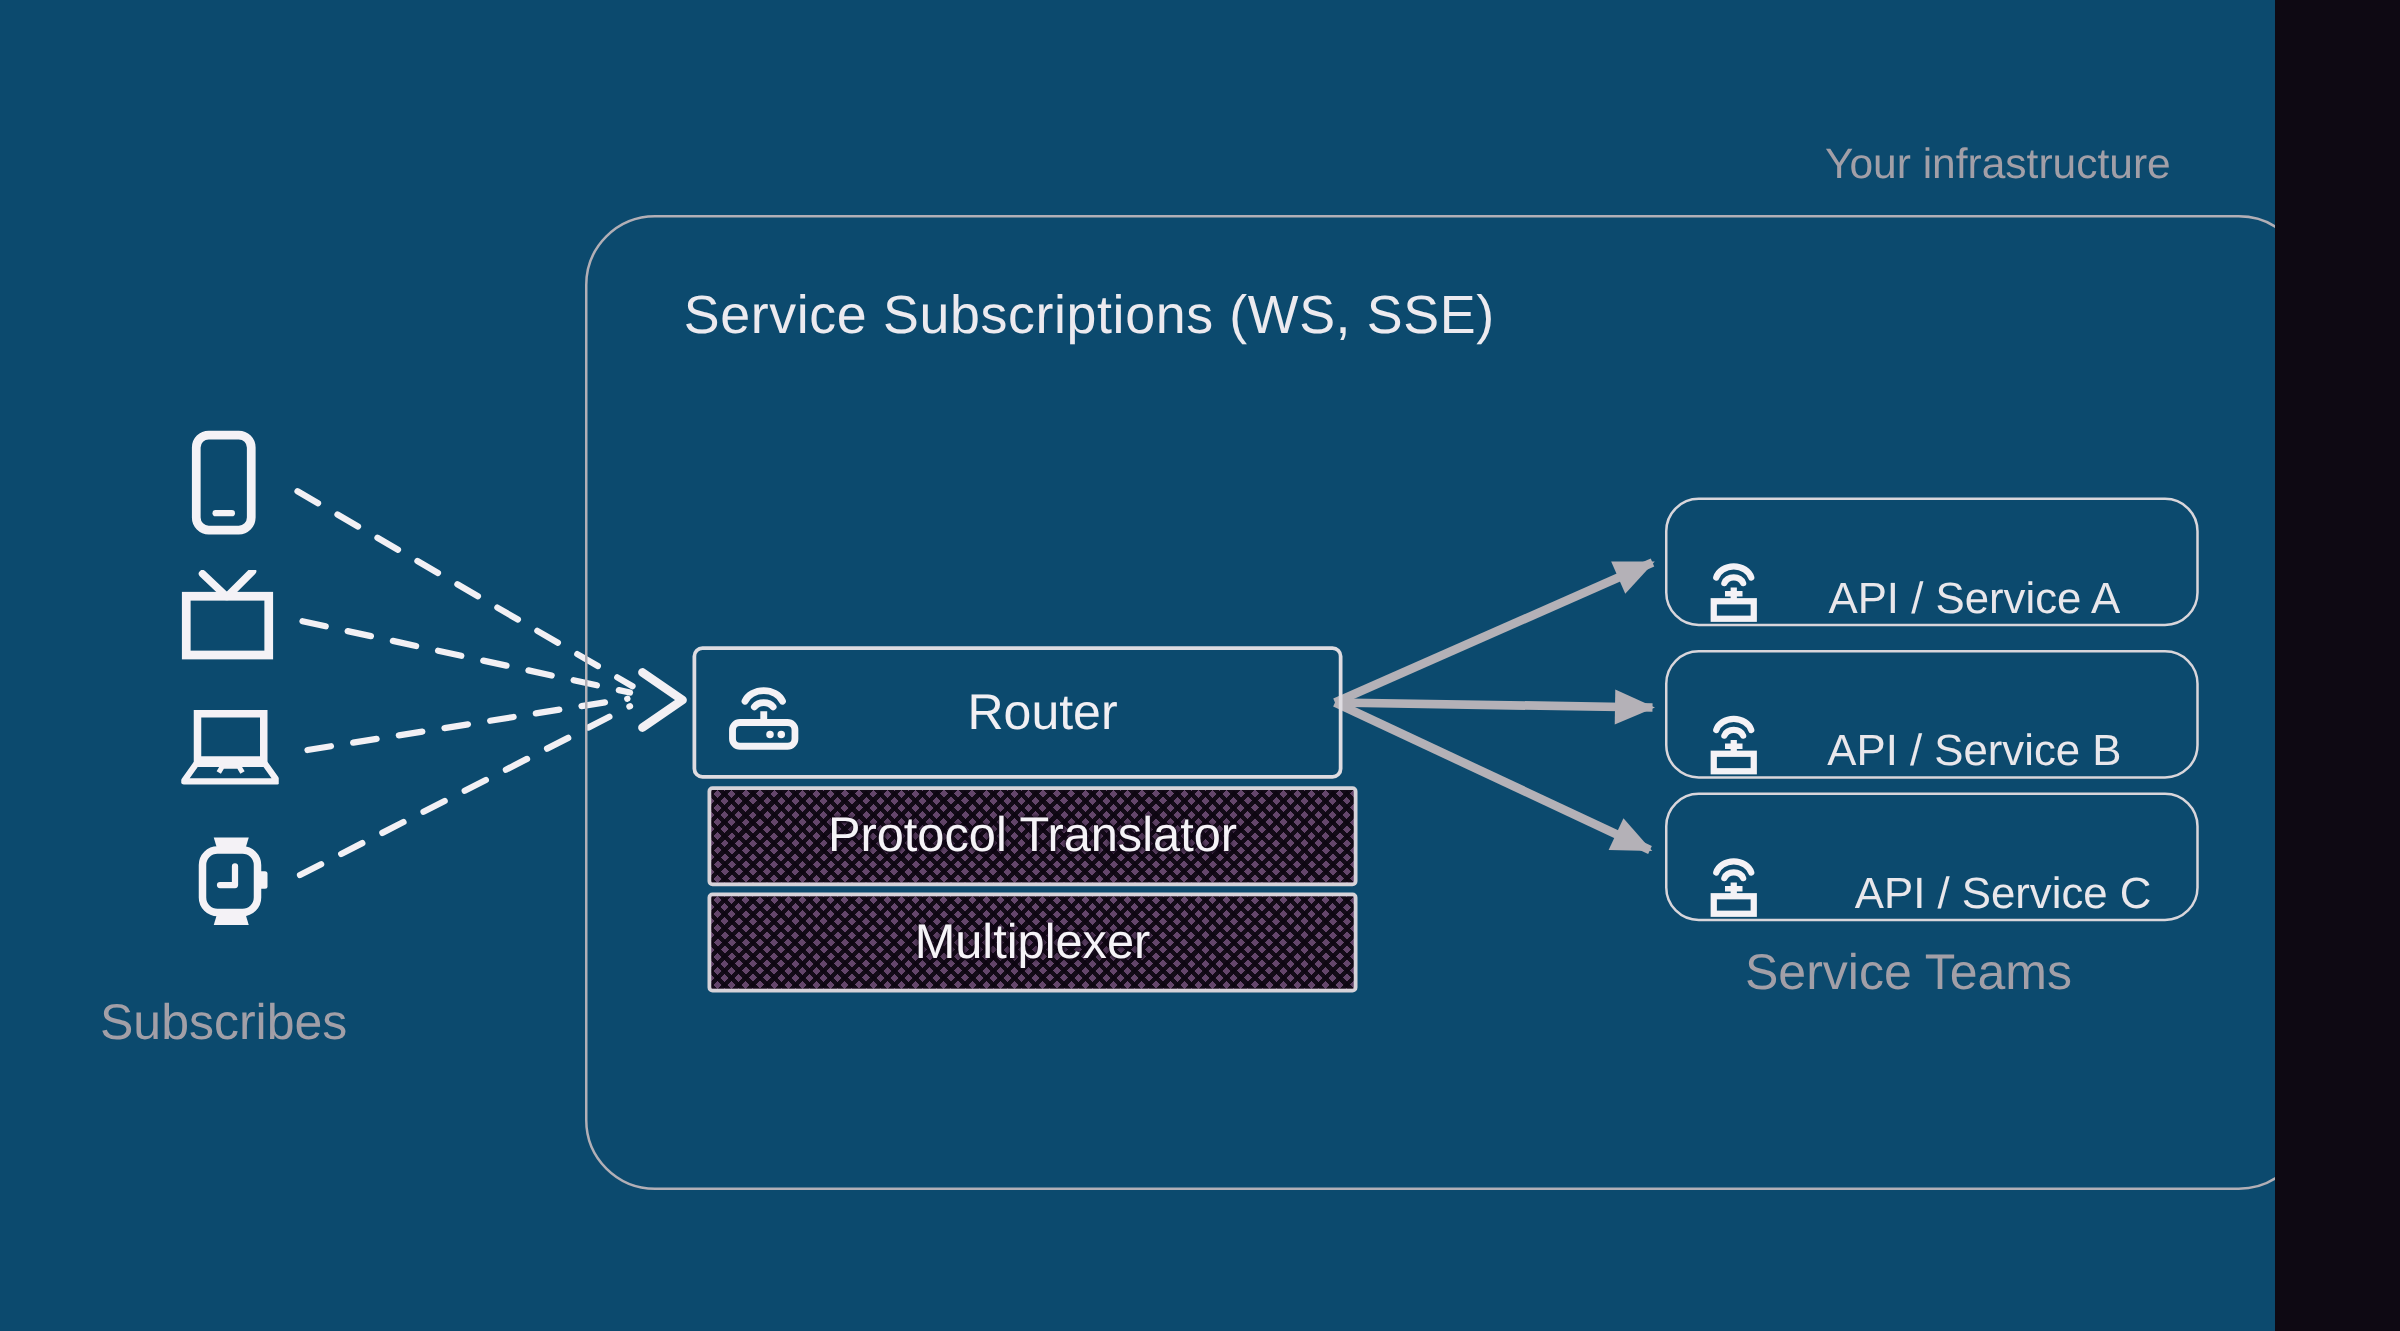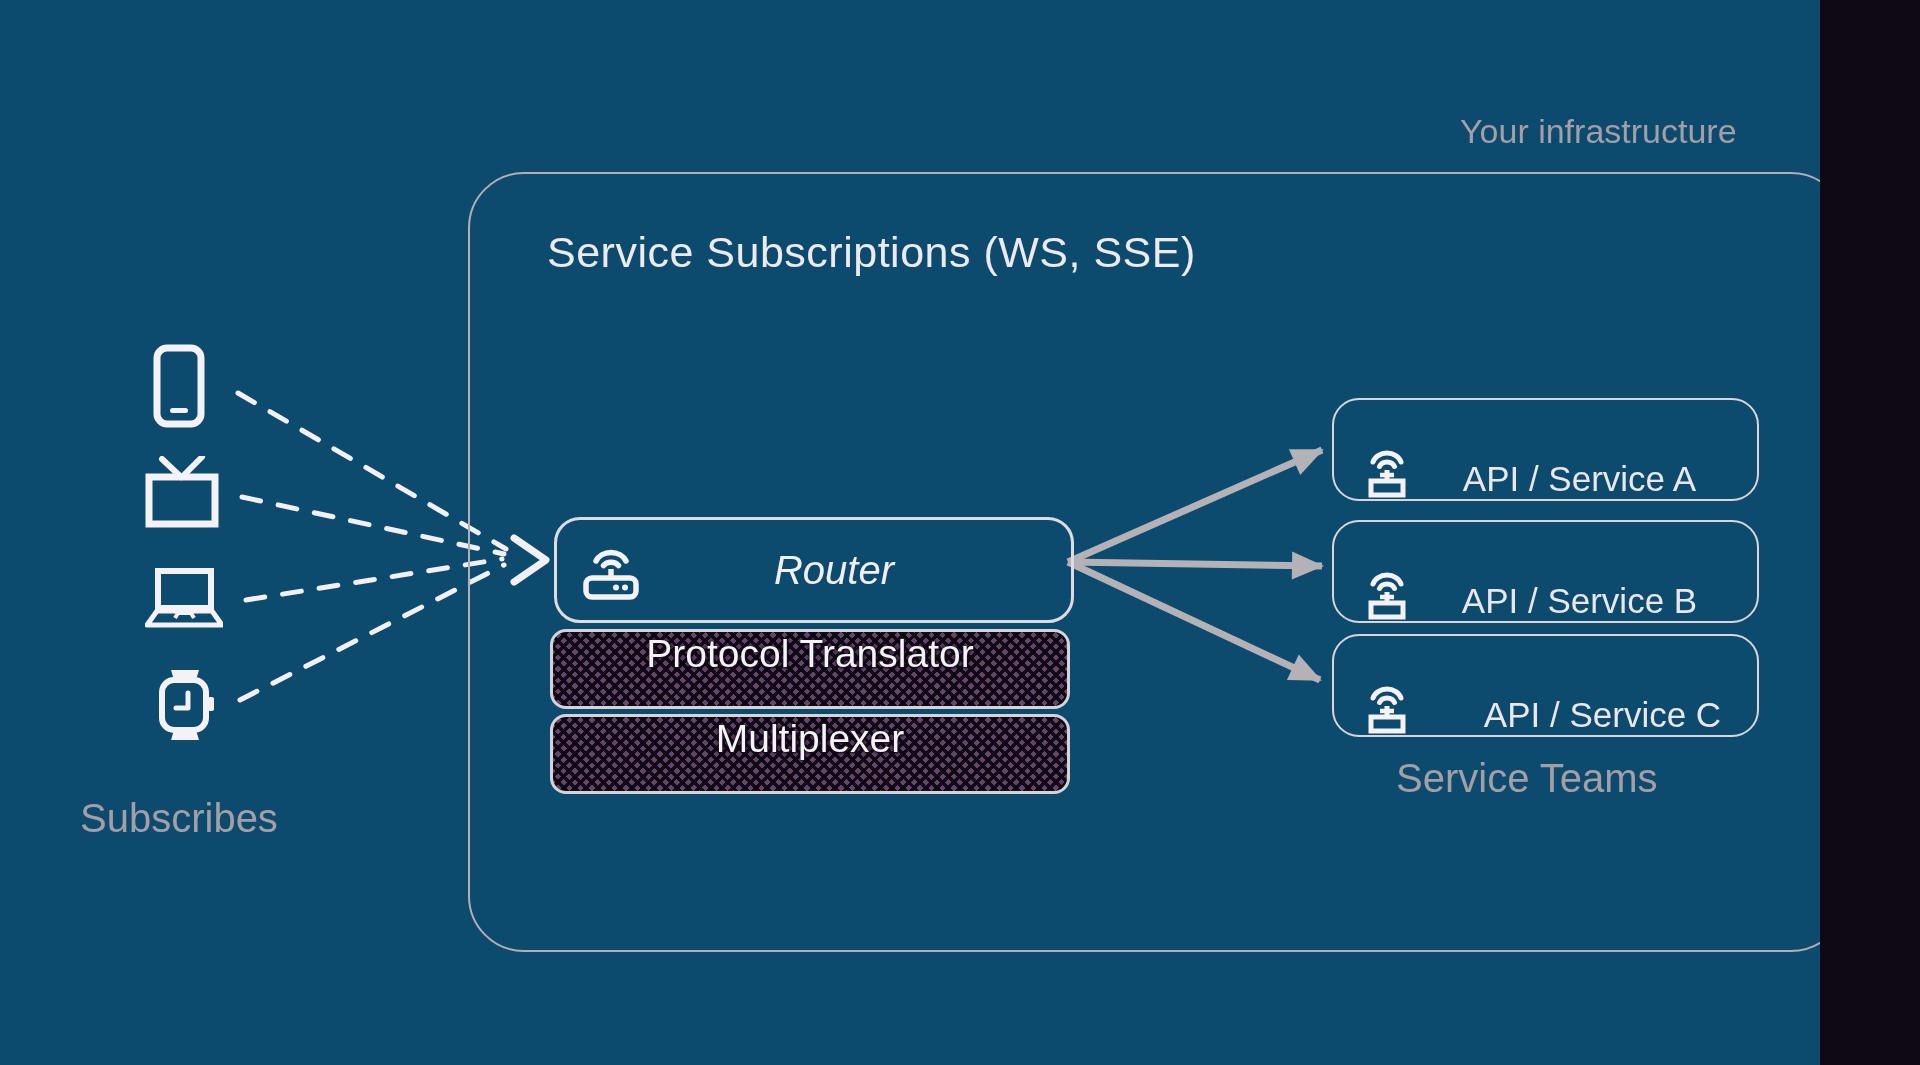--- a/index.html
+++ b/index.html
@@ -22,31 +22,31 @@
     position:absolute;left:77px;top:54px;
     font-size:43px;color:#eceaef;letter-spacing:.5px;
   }
 
   .node{
     position:absolute;display:flex;align-items:center;
     border:3px solid #dedce1;background:rgba(0,0,0,0.0);
     color:#f1eff3;
   }
   #router-box{
-    left:84px;top:343px;width:514px;height:100px;border-radius:26px;font-style:italic;
+    left:84px;top:343px;width:514px;height:100px;border-radius:8px;
   }
   #router-box .node-icon{position:absolute;left:26px;top:22px;}
   #router-box .node-label{
     flex:1;text-align:center;font-size:40px;padding-left:40px;
   }
 
   .hatch-box{
-    position:absolute;left:80px;width:514px;height:74px;
-    border:3px solid #d6d3d9;border-radius:16px;
-    display:flex;align-items:flex-start;justify-content:center;
+    position:absolute;left:96px;width:514px;height:74px;
+    border:3px solid #d6d3d9;border-radius:4px;
+    display:flex;align-items:center;justify-content:center;
     background-color:#64466b;
     background-image:
       repeating-linear-gradient(45deg, rgba(13,6,17,0.92) 0 3.5px, transparent 3.5px 8px),
       repeating-linear-gradient(135deg, rgba(13,6,17,0.92) 0 3.5px, transparent 3.5px 8px);
   }
   #layer-protocol{top:455px;}
   #layer-multiplexer{top:540px;}
   .hatch-box .node-label{
     font-size:39px;color:#f5f3f7;
     text-shadow:0 0 6px #150b1b,0 0 3px #150b1b,1px 1px 2px #150b1b;

